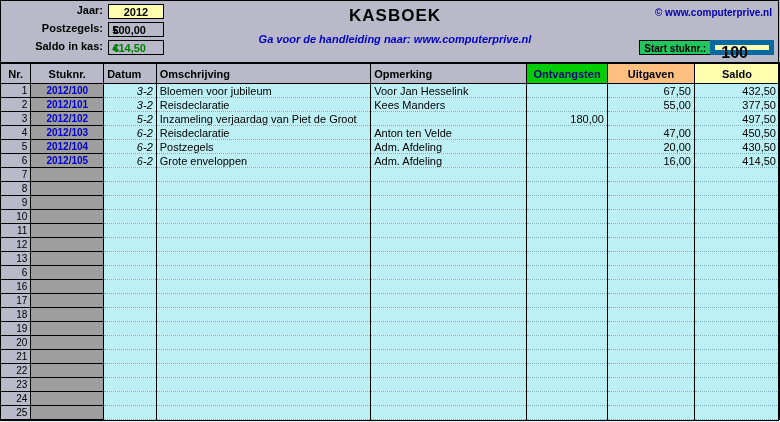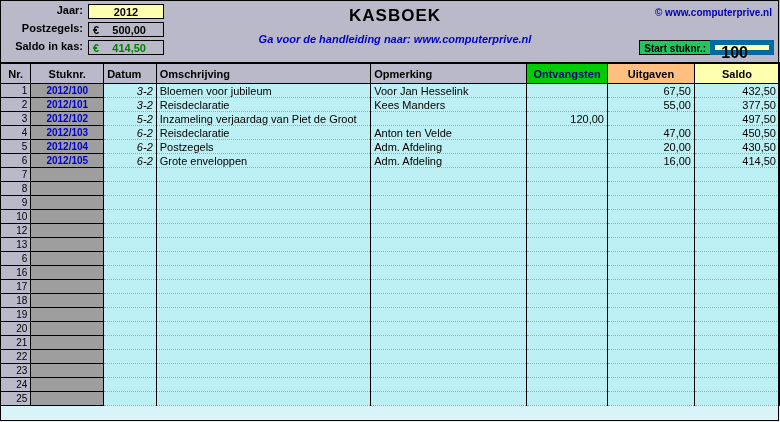--- a/index.html
+++ b/index.html
@@ -40,21 +40,21 @@
   }
   .hdr-label {
     flex: 1;
     text-align: right;
     font-weight: bold;
     font-size: 11px;
     padding-right: 5px;
     white-space: nowrap;
   }
   .hdr-value {
-    width: 76px;
+    width: 56px;
     height: 15px;
     line-height: 15px;
     background: #ffffb0;
     border: 1px solid #000;
     box-sizing: border-box;
     text-align: center;
     font-weight: bold;
     font-size: 11px;
   }
   .hdr-value.money {
@@ -330,21 +330,21 @@
           <td class="c-ontv"></td>
           <td class="c-uitg">55,00</td>
           <td class="c-saldo">377,50</td>
         </tr>
         <tr>
           <td class="c-nr">3</td>
           <td class="c-stuk">2012/102</td>
           <td class="c-date">5-2</td>
           <td class="c-desc">Inzameling verjaardag van Piet de Groot</td>
           <td class="c-note"></td>
-          <td class="c-ontv">120,00</td>
+          <td class="c-ontv">180,00</td>
           <td class="c-uitg"></td>
           <td class="c-saldo">497,50</td>
         </tr>
         <tr>
           <td class="c-nr">4</td>
           <td class="c-stuk">2012/103</td>
           <td class="c-date">6-2</td>
           <td class="c-desc">Reisdeclaratie</td>
           <td class="c-note">Anton ten Velde</td>
           <td class="c-ontv"></td>
@@ -405,20 +405,30 @@
           <td class="c-nr">10</td>
           <td class="c-stuk"></td>
           <td class="c-date"></td>
           <td class="c-desc"></td>
           <td class="c-note"></td>
           <td class="c-ontv"></td>
           <td class="c-uitg"></td>
           <td class="c-saldo"></td>
         </tr>
         <tr>
+          <td class="c-nr">11</td>
+          <td class="c-stuk"></td>
+          <td class="c-date"></td>
+          <td class="c-desc"></td>
+          <td class="c-note"></td>
+          <td class="c-ontv"></td>
+          <td class="c-uitg"></td>
+          <td class="c-saldo"></td>
+        </tr>
+        <tr>
           <td class="c-nr">12</td>
           <td class="c-stuk"></td>
           <td class="c-date"></td>
           <td class="c-desc"></td>
           <td class="c-note"></td>
           <td class="c-ontv"></td>
           <td class="c-uitg"></td>
           <td class="c-saldo"></td>
         </tr>
         <tr>

